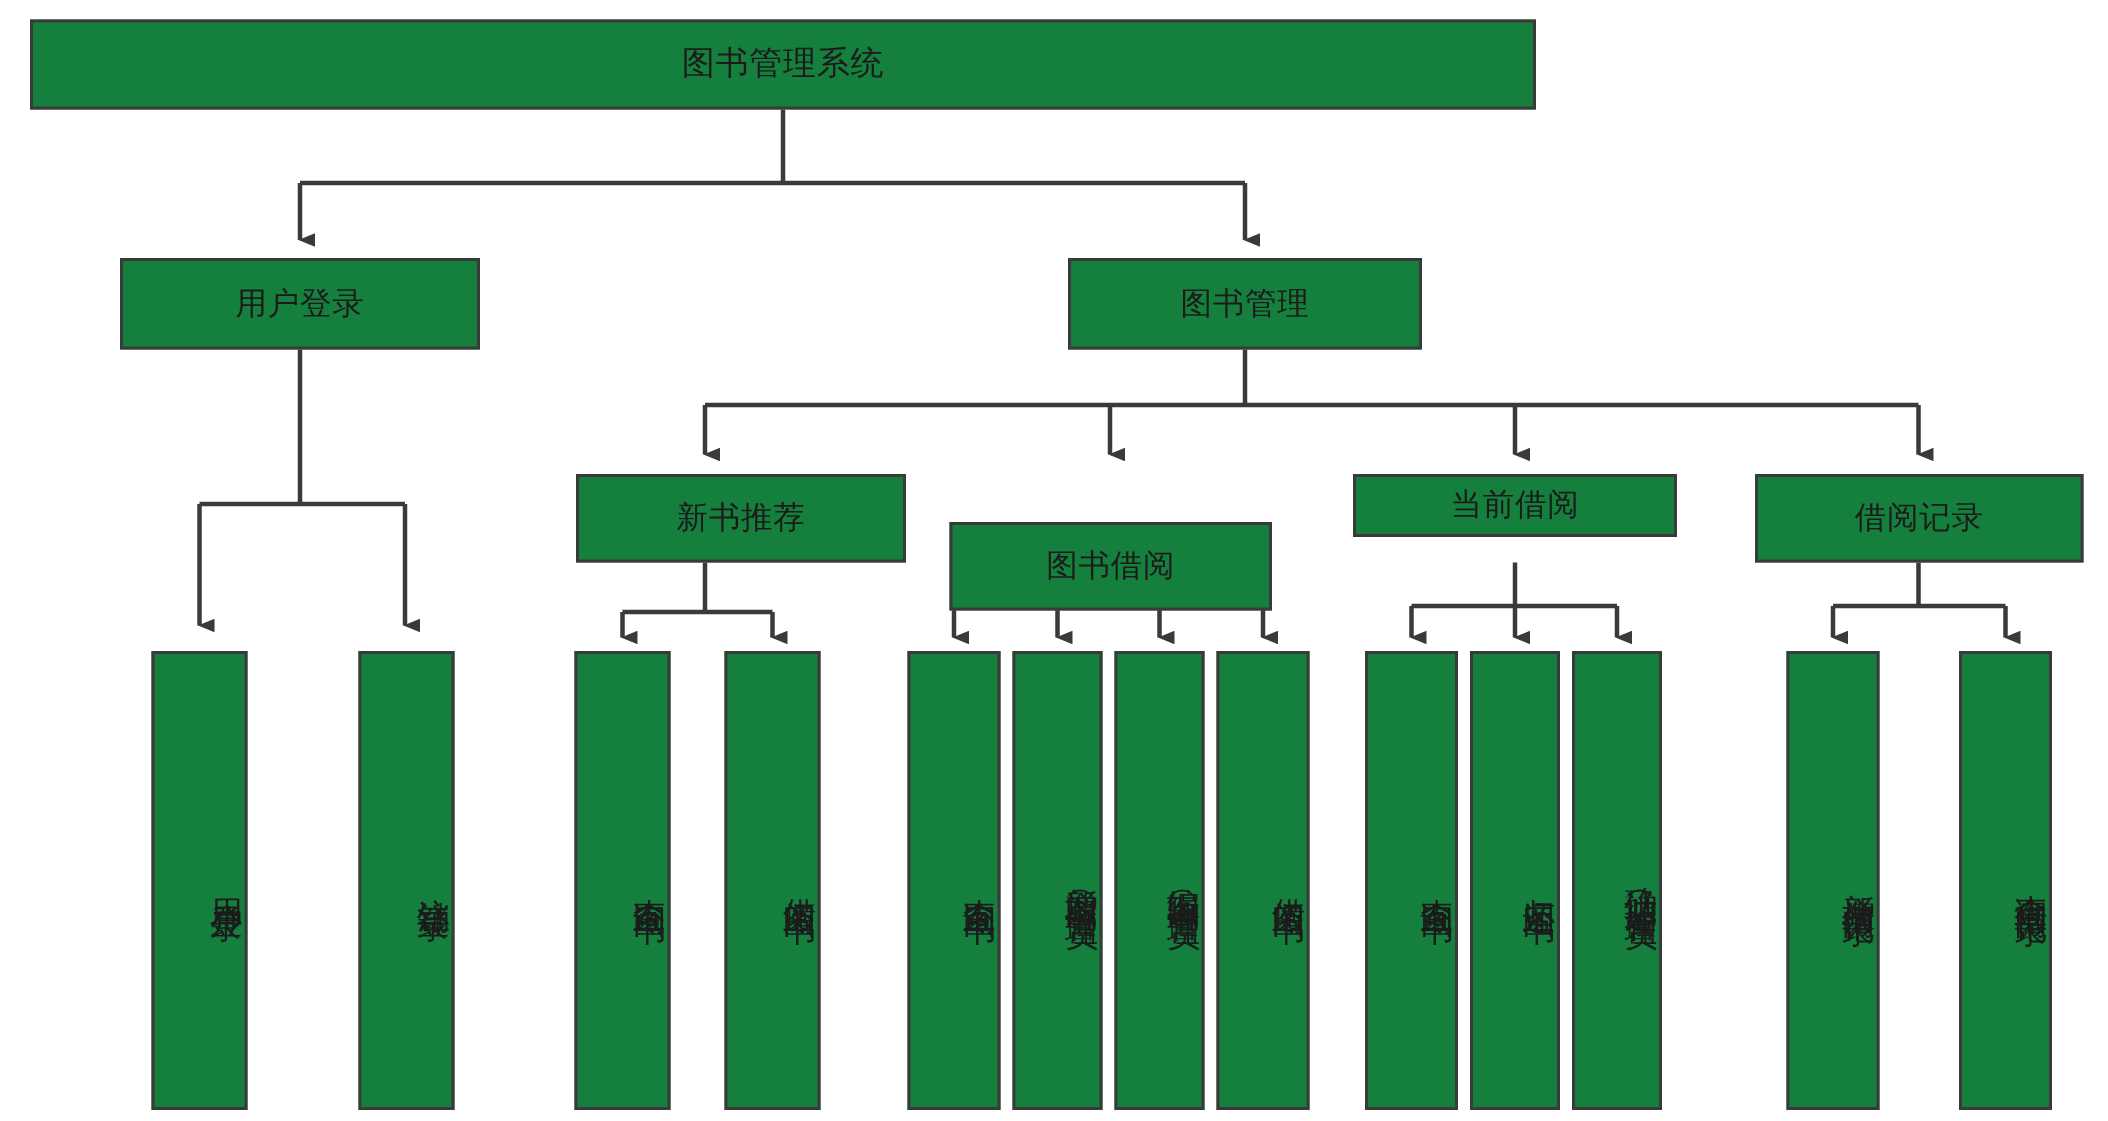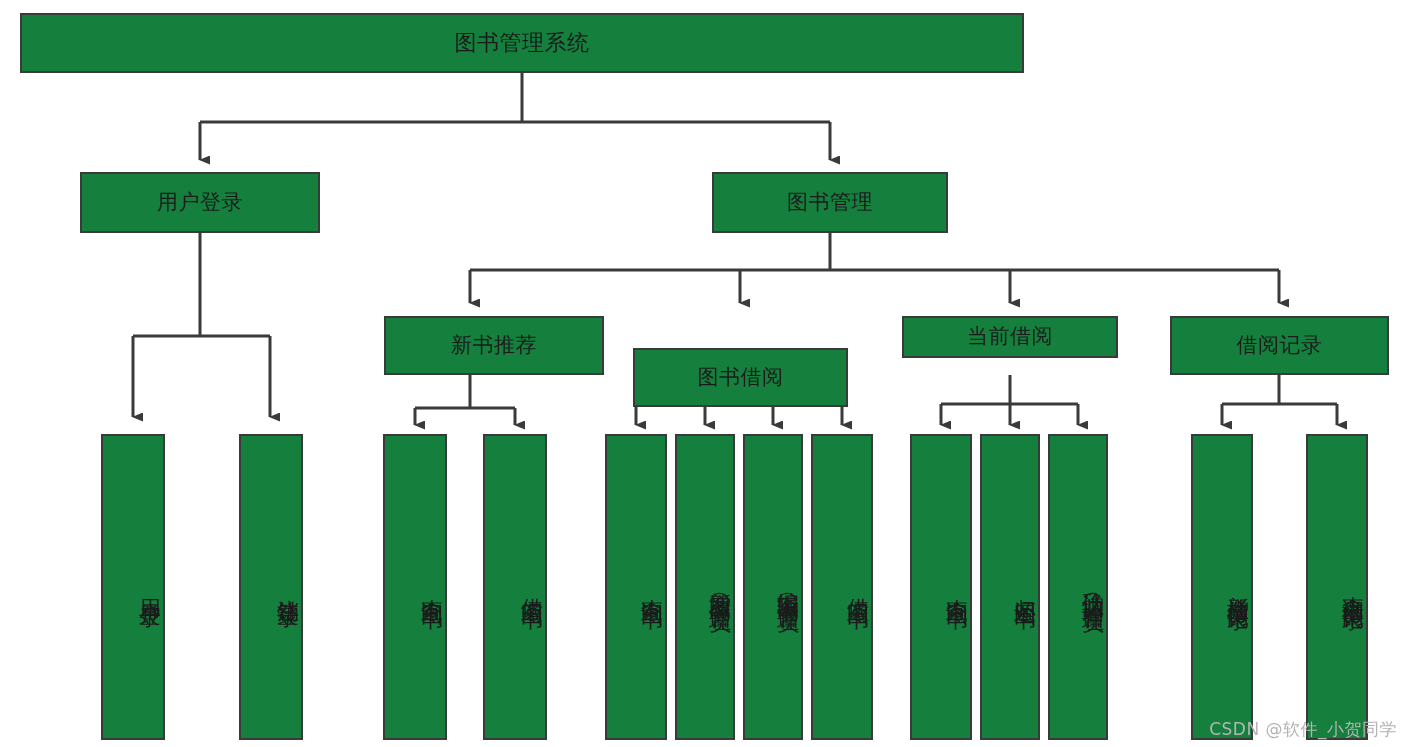--- a/index.html
+++ b/index.html
@@ -172,15 +172,14 @@
     <span class="vlabel">确认归还（管理员）</span>
   </div>
 
   <div class="node vert" style="left:1191px; top:434px; width:62px; height:306px;">
     <span class="vlabel">新增借阅记录</span>
   </div>
   <div class="node vert" style="left:1306px; top:434px; width:62px; height:306px;">
     <span class="vlabel">查询借阅记录</span>
   </div>
 
-  <div class="watermark">CSDN @软件_小贺同学</div>
 
 </div>
 
 </body></html>

